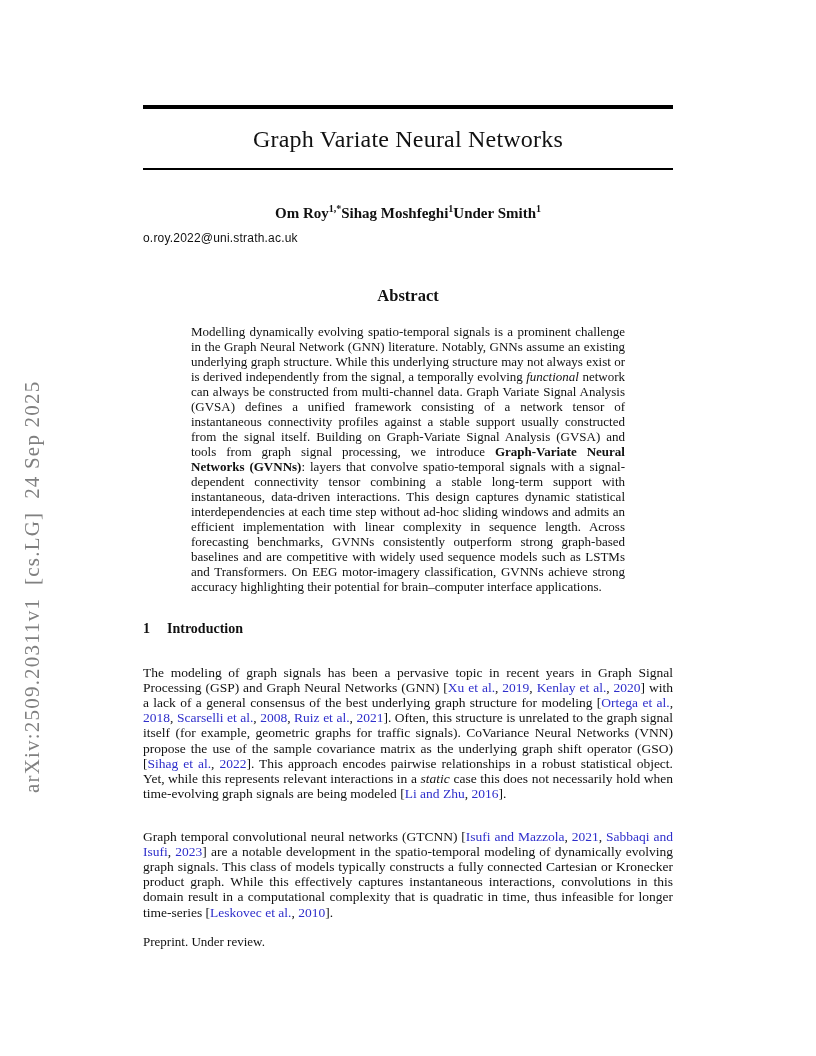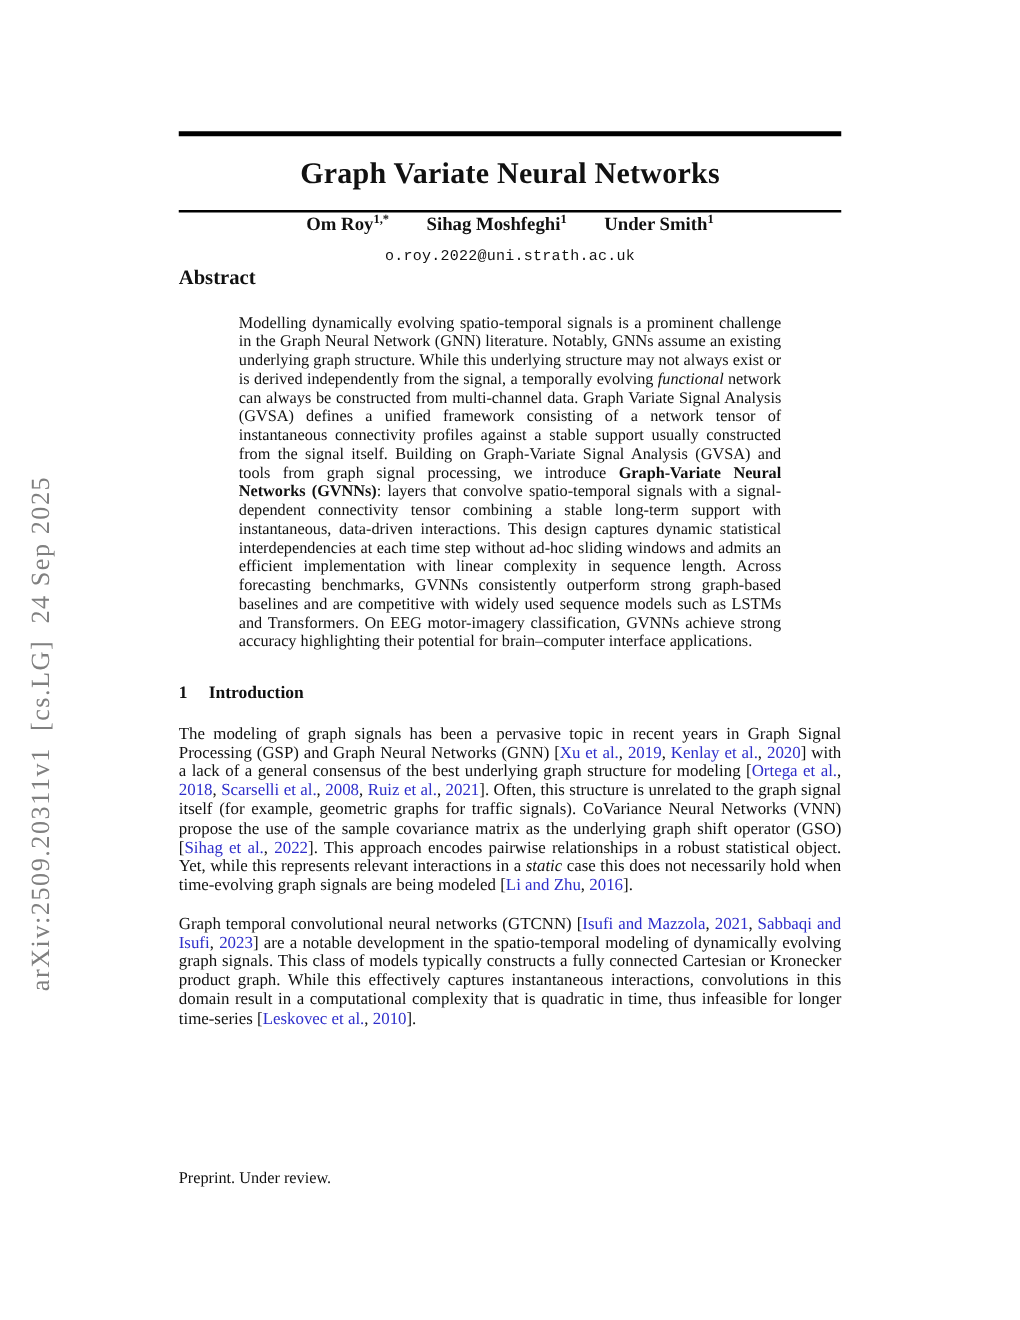--- a/index.html
+++ b/index.html
@@ -18,48 +18,48 @@
     font-family:"Liberation Serif", serif;
   }
 
   .content { position:absolute; left:143px; top:0; width:530px; }
 
   .rule-thick { height:4px; background:#000; margin-top:105px; }
   .rule-thin  { height:2px; background:#000; margin-top:15px; }
 
   .title {
     margin-top:17px; text-align:center;
-    font-size:24px; font-weight:bold; letter-spacing:0.2px;
+    font-size:24px; font-weight:normal; letter-spacing:0.2px;
   }
 
   .authors {
-    display:flex; justify-content:center; gap:30px;
+    margin-top:33px; display:flex; justify-content:center; 
     font-size:15px; font-weight:bold;
   }
   .authors sup { font-size:10px; }
 
   .affiliation { margin-top:7px; text-align:center; font-size:13.5px; line-height:1.28; }
   .affiliation sup { font-size:9.5px; }
 
   .email {
-    margin-top:9px; text-align:center;
-    font-family:Liberation Mono, monospace; font-size:12px; letter-spacing:0.2px;
+    margin-top:9px; text-align:left;
+    font-family:Liberation Sans, sans-serif; font-size:12px; letter-spacing:0.2px;
   }
 
-  .abstract-heading { text-align:left; font-size:16.5px; font-weight:bold; }
+  .abstract-heading { margin-top:41px; text-align:center; font-size:16.5px; font-weight:bold; }
   .abstract-body {
     margin:18px auto 0; width:434px;
     text-align:justify; font-size:13px; line-height:1.155;
   }
 
   .section-heading { margin-top:27px; font-size:14px; font-weight:bold; }
   .section-heading .sec-num { display:inline-block; margin-right:17px; }
 
   .para {
-    margin-top:16px; text-align:justify; font-size:13.5px; line-height:1.12;
+    margin-top:28px; text-align:justify; font-size:13.5px; line-height:1.12;
   }
 
   .it { font-style:italic; }
   .bf { font-weight:bold; }
   a.cite { color:var(--link,#2e2ecb); text-decoration:none; cursor:pointer; }
 
   .footer { position:absolute; left:143px; top:934px; font-size:13px; }
 </style>
 </head>
 <body>

